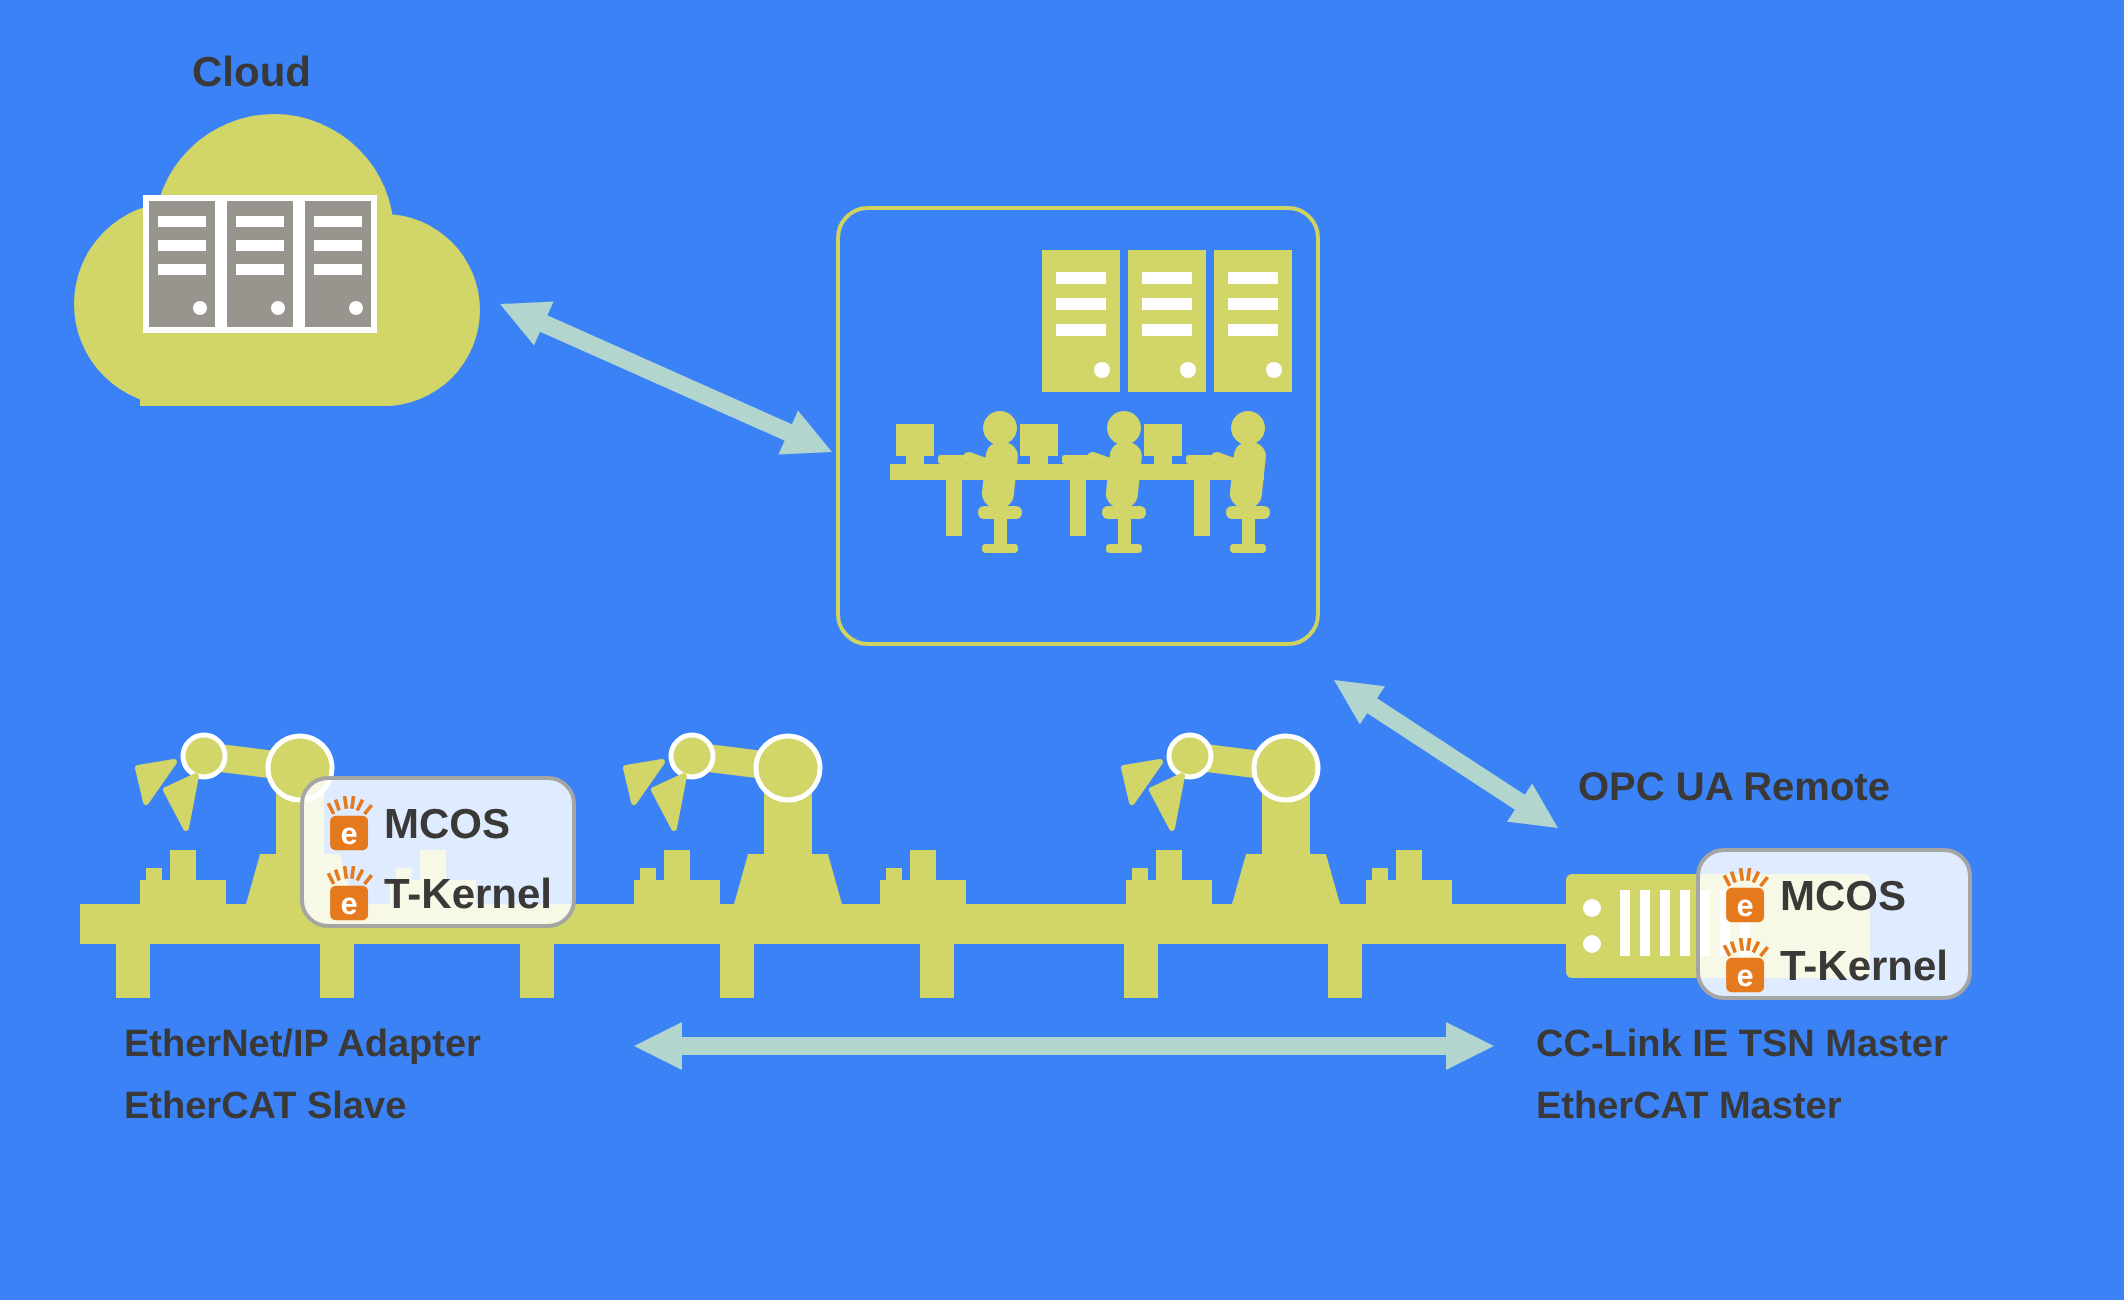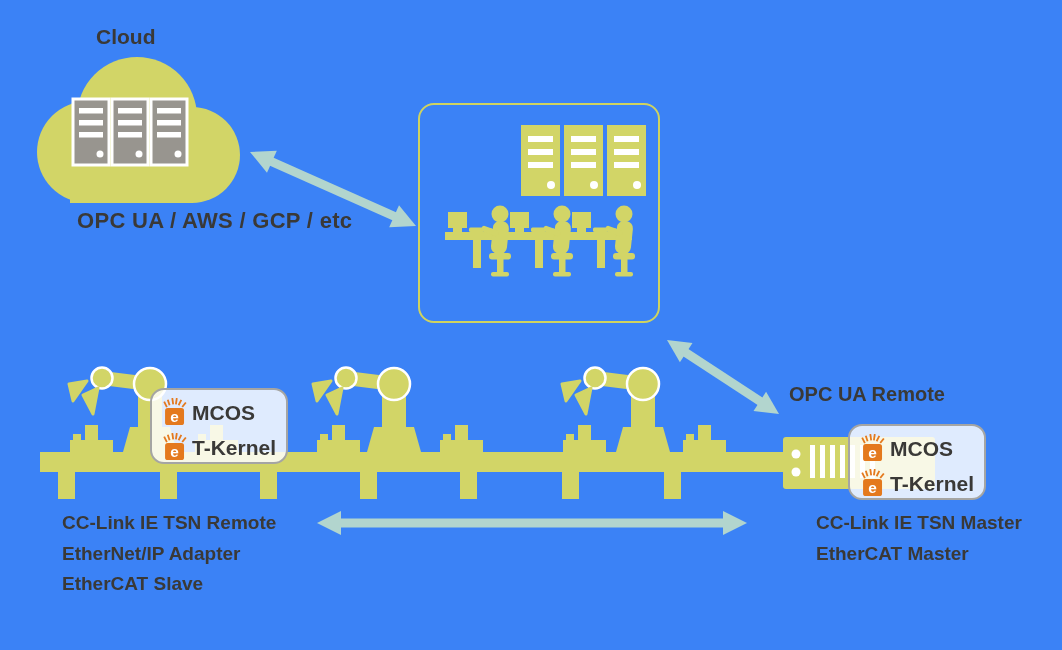--- a/index.html
+++ b/index.html
@@ -12,21 +12,21 @@
   .lbl-cloud{left:96px;top:25px;font-size:21px;}
   .lbl-caption{left:77px;top:208px;font-size:22px;letter-spacing:.3px;}
   .client-box{
     position:absolute;left:418px;top:103px;width:242px;height:220px;z-index:2;
     border:2px solid #cfd35f;border-radius:16px;box-sizing:border-box;background:transparent;
   }
   .lbl-client{left:418px;top:290px;width:242px;text-align:center;font-size:20px;}
   .lbl-server{left:789px;top:383px;font-size:20px;}
   .proto{position:absolute;z-index:4;font-weight:bold;font-size:19px;line-height:30.5px;color:#3a3937;}
   .proto-left{left:62px;top:508px;}
-  .proto-right{left:768px;top:508px;margin-left:48px;}
+  .proto-right{left:768px;top:508px;}
   .badge{
     position:absolute;z-index:3;width:138px;height:76px;box-sizing:border-box;
     background:rgba(255,255,255,0.84);border:2px solid #a5a5a3;border-radius:14px;
     display:flex;flex-direction:column;justify-content:center;gap:1px;padding-left:10px;
   }
   .badge-1{left:150px;top:388px;}
   .badge-2{left:848px;top:424px;}
   .badge-row{display:flex;align-items:flex-end;gap:4px;height:34px;}
   .badge-row svg{flex:0 0 auto;}
   .badge-label{font-weight:bold;font-size:21px;color:#3a3937;line-height:26px;}
@@ -164,25 +164,23 @@
     <g fill="#b2d5ce">
       <line x1="337" y1="523" x2="727" y2="523" stroke="#b2d5ce" stroke-width="9"></line>
       <polygon points="317,523 341,535 341,511"></polygon>
       <polygon points="747,523 723,535 723,511"></polygon>
     </g>
   </svg>
 
   <div class="client-box"></div>
 
   <div class="lbl lbl-cloud">Cloud</div>
-  <div class="lbl lbl-caption">OPC UA / AWS / GCP / etc</div>
   <div class="lbl lbl-server">OPC UA Remote</div>
 
   <div class="proto proto-left">
-    <div>CC-Link IE TSN Remote</div>
     <div>EtherNet/IP Adapter</div>
     <div>EtherCAT Slave</div>
   </div>
 
   <div class="proto proto-right">
     <div>CC-Link IE TSN Master</div>
     <div>EtherCAT Master</div>
   </div>
 
   <div class="badge badge-1">

